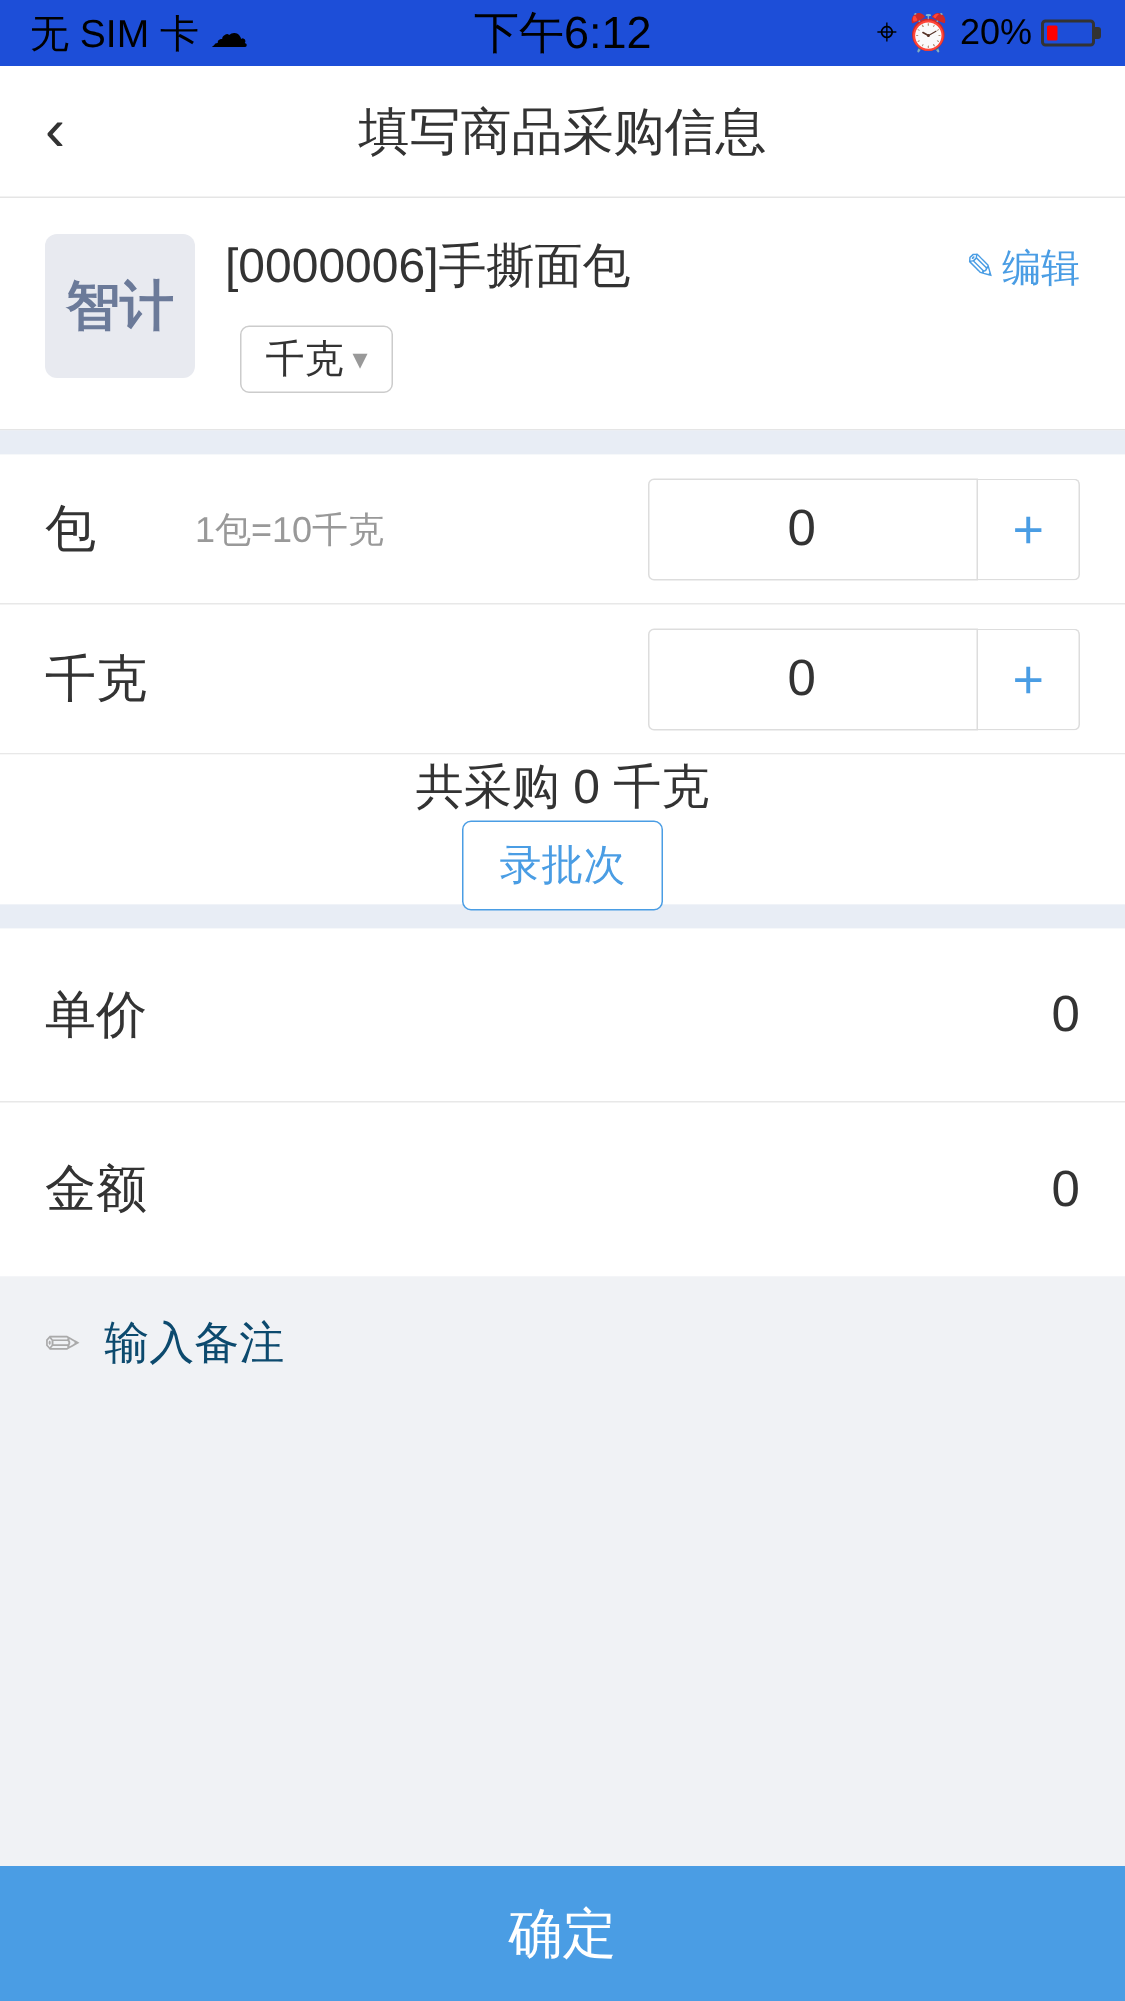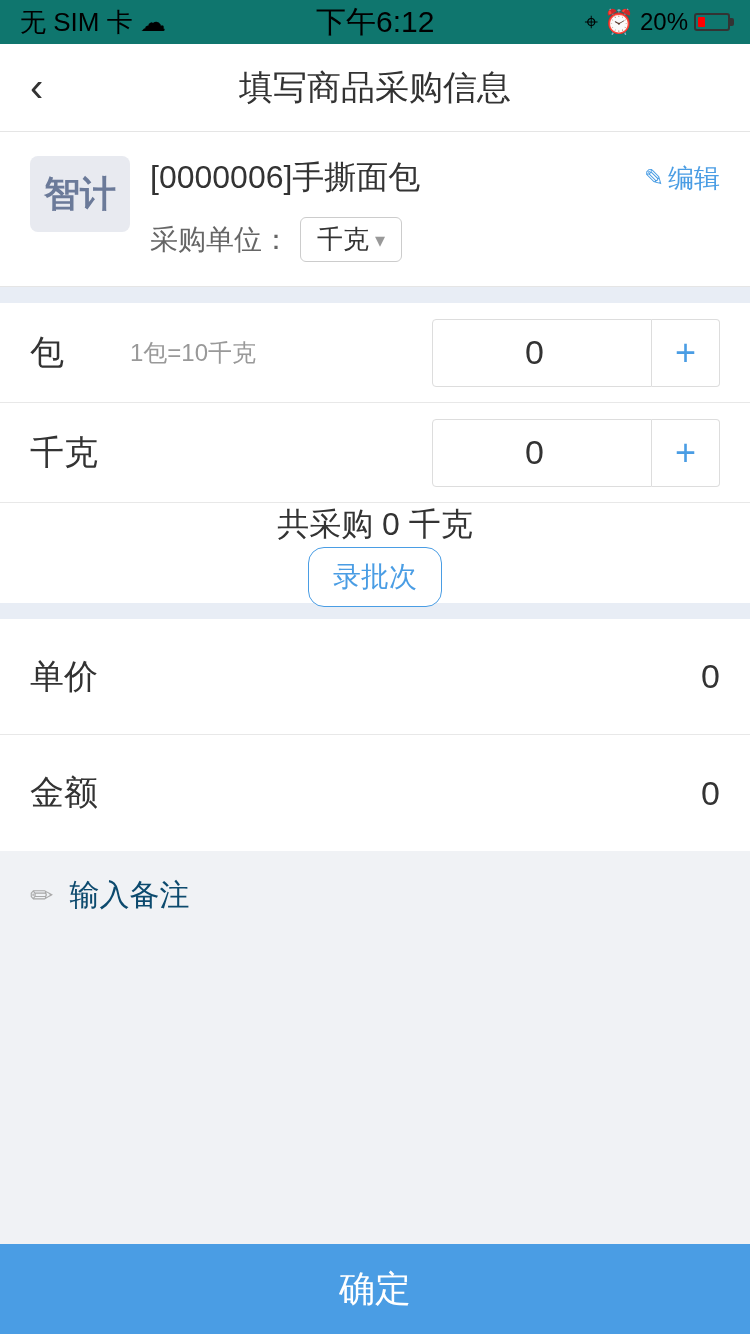--- a/index.html
+++ b/index.html
@@ -10,21 +10,21 @@
       font-family: -apple-system, "PingFang SC", "Helvetica Neue", sans-serif;
       background: #f0f2f5;
       font-size: 32px;
       color: #333;
     }
 
     
     .status-bar {
       width: 750px;
       height: 44px;
-      background: #0f766e;
+      background: #1d4ed8;
       display: flex;
       align-items: center;
       justify-content: space-between;
       padding: 0 20px;
       font-size: 28px;
       color: #000;
     }
     .status-left { display: flex; align-items: center; gap: 8px; font-size: 26px; }
     .status-center { font-size: 30px; font-weight: 500; }
     .status-right { display: flex; align-items: center; gap: 6px; font-size: 24px; }
@@ -83,21 +83,21 @@
       background: #fff;
       margin: 0;
       padding: 24px 30px;
       display: flex;
       align-items: flex-start;
       gap: 20px;
       border-bottom: 1px solid #e5e5e5;
     }
     .product-thumb {
       width: 100px;
-      height: 76px;
+      height: 96px;
       background: #e8eaf0;
       border-radius: 8px;
       display: flex;
       align-items: center;
       justify-content: center;
       flex-shrink: 0;
     }
     .product-thumb-logo {
       font-size: 36px;
       color: #6b7a99;
@@ -231,21 +231,21 @@
       height: 100px;
       background: #fff;
       flex-direction: column;
     }
     .summary-text {
       font-size: 32px;
       color: #333;
     }
     .batch-btn {
       border: 1px solid #4a9de4;
-      border-radius: 16px;
+      border-radius: 6px;
       padding: 10px 24px;
       font-size: 28px;
       color: #4a9de4;
       background: #fff;
       cursor: pointer;
     }
 
     
     .price-section {
       background: #fff;
@@ -330,21 +330,20 @@
   <div class="product-info">
     <div class="product-name-row">
       <span class="product-name">[0000006]手撕面包</span>
       <span class="edit-btn">
         <span class="edit-icon">✎</span>
         <span>编辑</span>
       </span>
     </div>
     <div class="product-unit-row">
       <div style="display:flex;align-items:center;">
-        <span class="unit-label">采购单位：</span>
         <span class="unit-select">
           <span>千克</span>
           <span class="unit-select-arrow">▾</span>
         </span>
       </div>
     </div>
   </div>
 </div>
 
 <div class="separator"></div>

